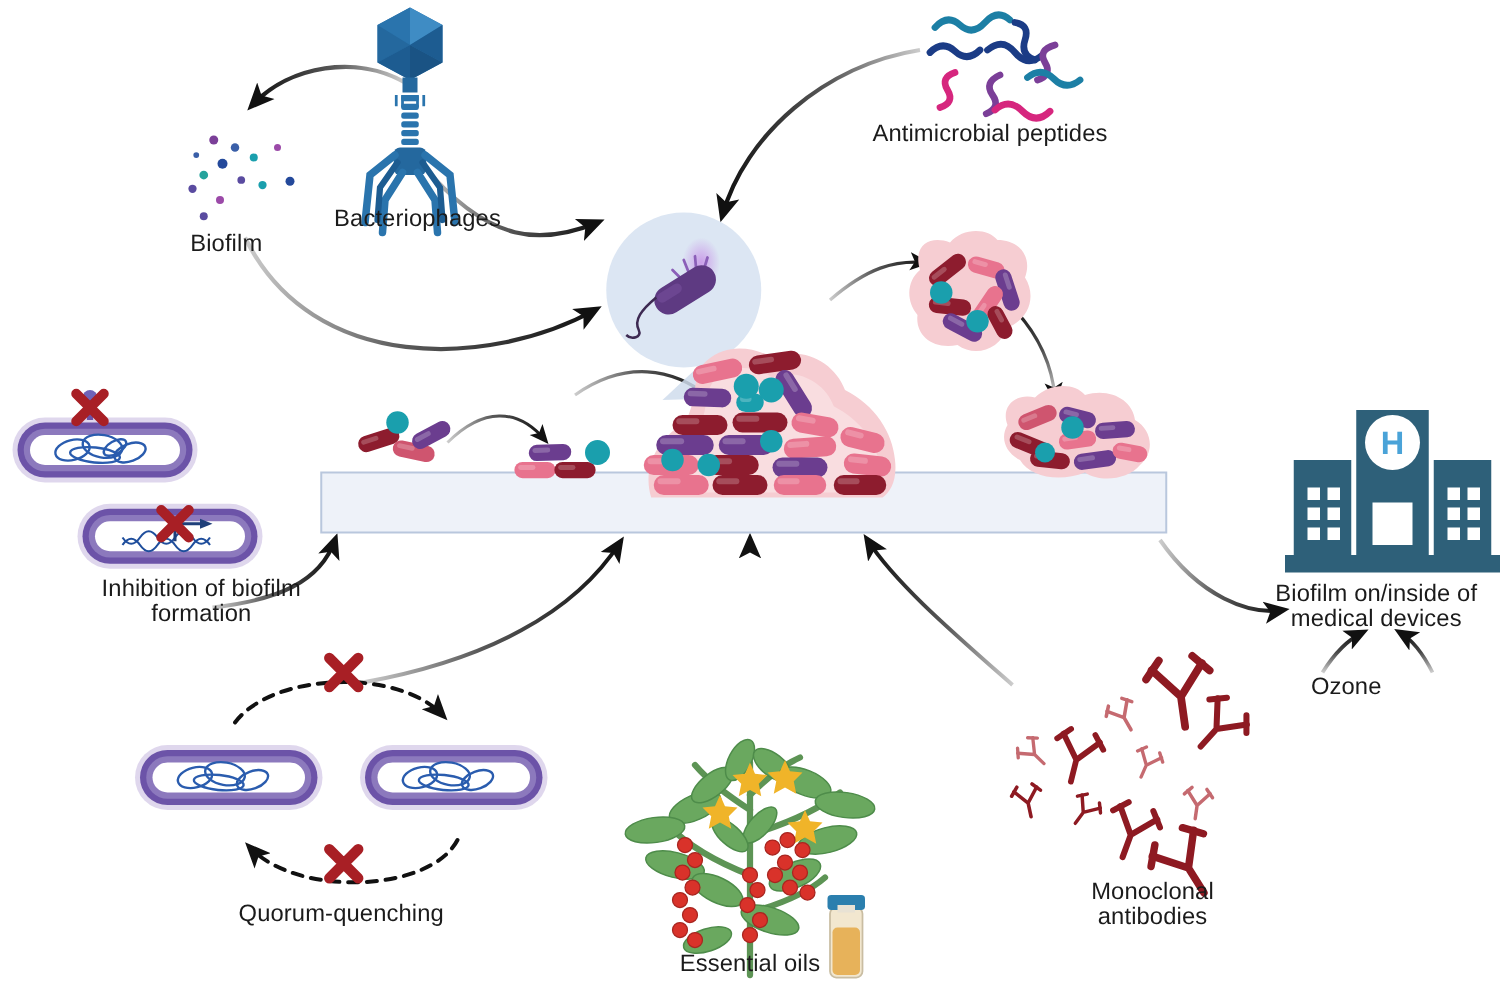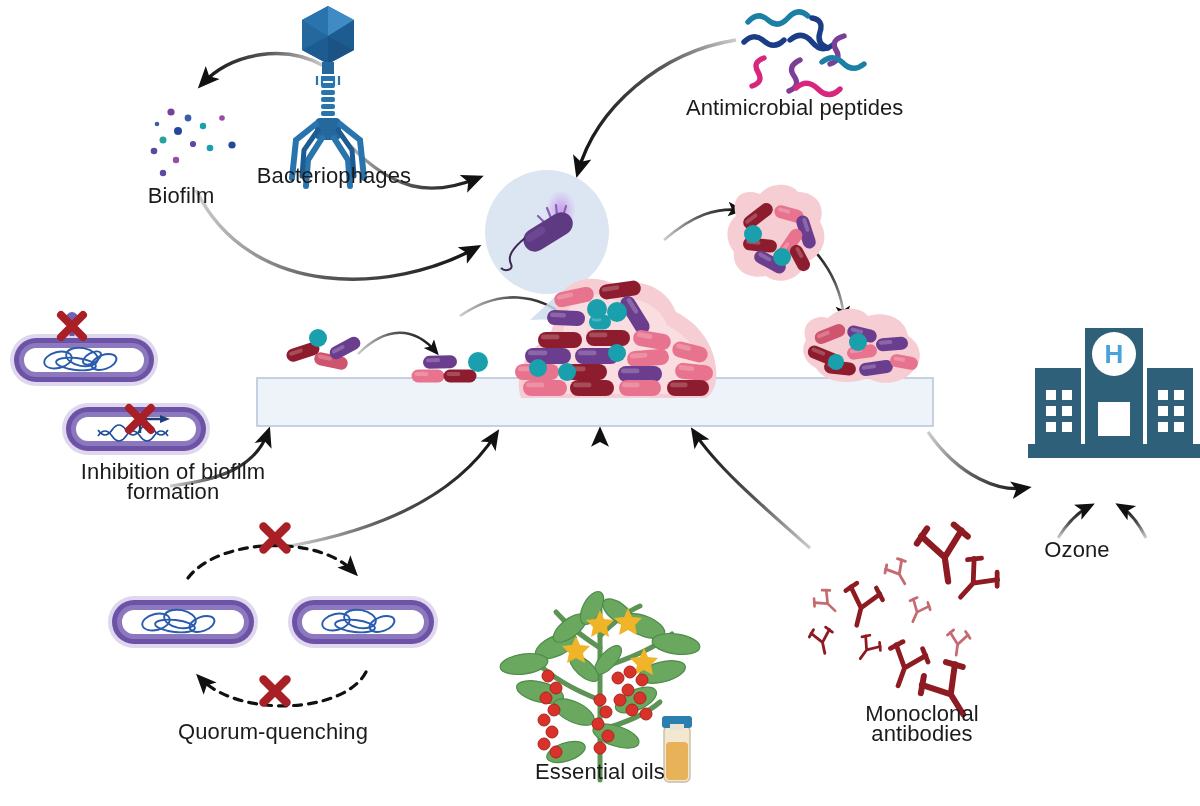--- a/index.html
+++ b/index.html
@@ -1,20 +1,20 @@
 <!DOCTYPE html>
 <html><head>
 <meta charset="utf-8">
 <style>
   html,body{margin:0;padding:0;background:#ffffff;}
   body{width:1200px;height:806px;position:relative;overflow:hidden;
        font-family:"Liberation Sans","DejaVu Sans",sans-serif;color:#1b1b1b;}
   #stage{position:absolute;left:0;top:0;width:1200px;height:806px;}
   svg.layer{position:absolute;left:0;top:0;width:1200px;height:806px;overflow:visible;}
-  .lbl{position:absolute;font-size:22px;line-height:20px;color:#1b1b1b;
+  .lbl{position:absolute;font-size:19px;line-height:20px;color:#1b1b1b;
        text-align:center;white-space:pre;letter-spacing:.1px;}
   .lbl.multi{white-space:normal;}
 </style>
 </head>
 <body>
 
 <div id="stage">
 
   <svg class="layer" viewBox="0 0 1200 806">
     <defs>
@@ -600,20 +600,22 @@
         <rect x="1158" y="422" width="10" height="10"></rect>
           <rect x="1174" y="422" width="10" height="10"></rect>
         <rect x="1098" y="402" width="32" height="34"></rect>
       </g>
     </g>
   </svg>
 
   <div class="lbl" style="left:136px;top:186px;width:90px;">Biofilm</div>
   <div class="lbl" style="left:254px;top:166px;width:160px;">Bacteriophages</div>
   <div class="lbl" style="left:686px;top:98px;width:212px;">Antimicrobial peptides</div>
-  <div class="lbl multi" style="left:16px;top:462px;width:222px;padding-left:46px;">Inhibition of biofilm
+  <div class="lbl multi" style="left:4px;top:462px;width:222px;padding-left:46px;">Inhibition of biofilm
 formation</div>
   <div class="lbl" style="left:165px;top:722px;width:216px;">Quorum-quenching</div>
   <div class="lbl" style="left:520px;top:762px;width:160px;">Essential oils</div>
   <div class="lbl multi" style="left:838px;top:704px;width:168px;">Monoclonal
 antibodies</div>
+  <div class="lbl multi" style="left:1002px;top:466px;width:198px;">Biofilm on/inside of
+medical devices</div>
   <div class="lbl" style="left:1032px;top:540px;width:90px;">Ozone</div>
 </div>
 
 </body></html>

